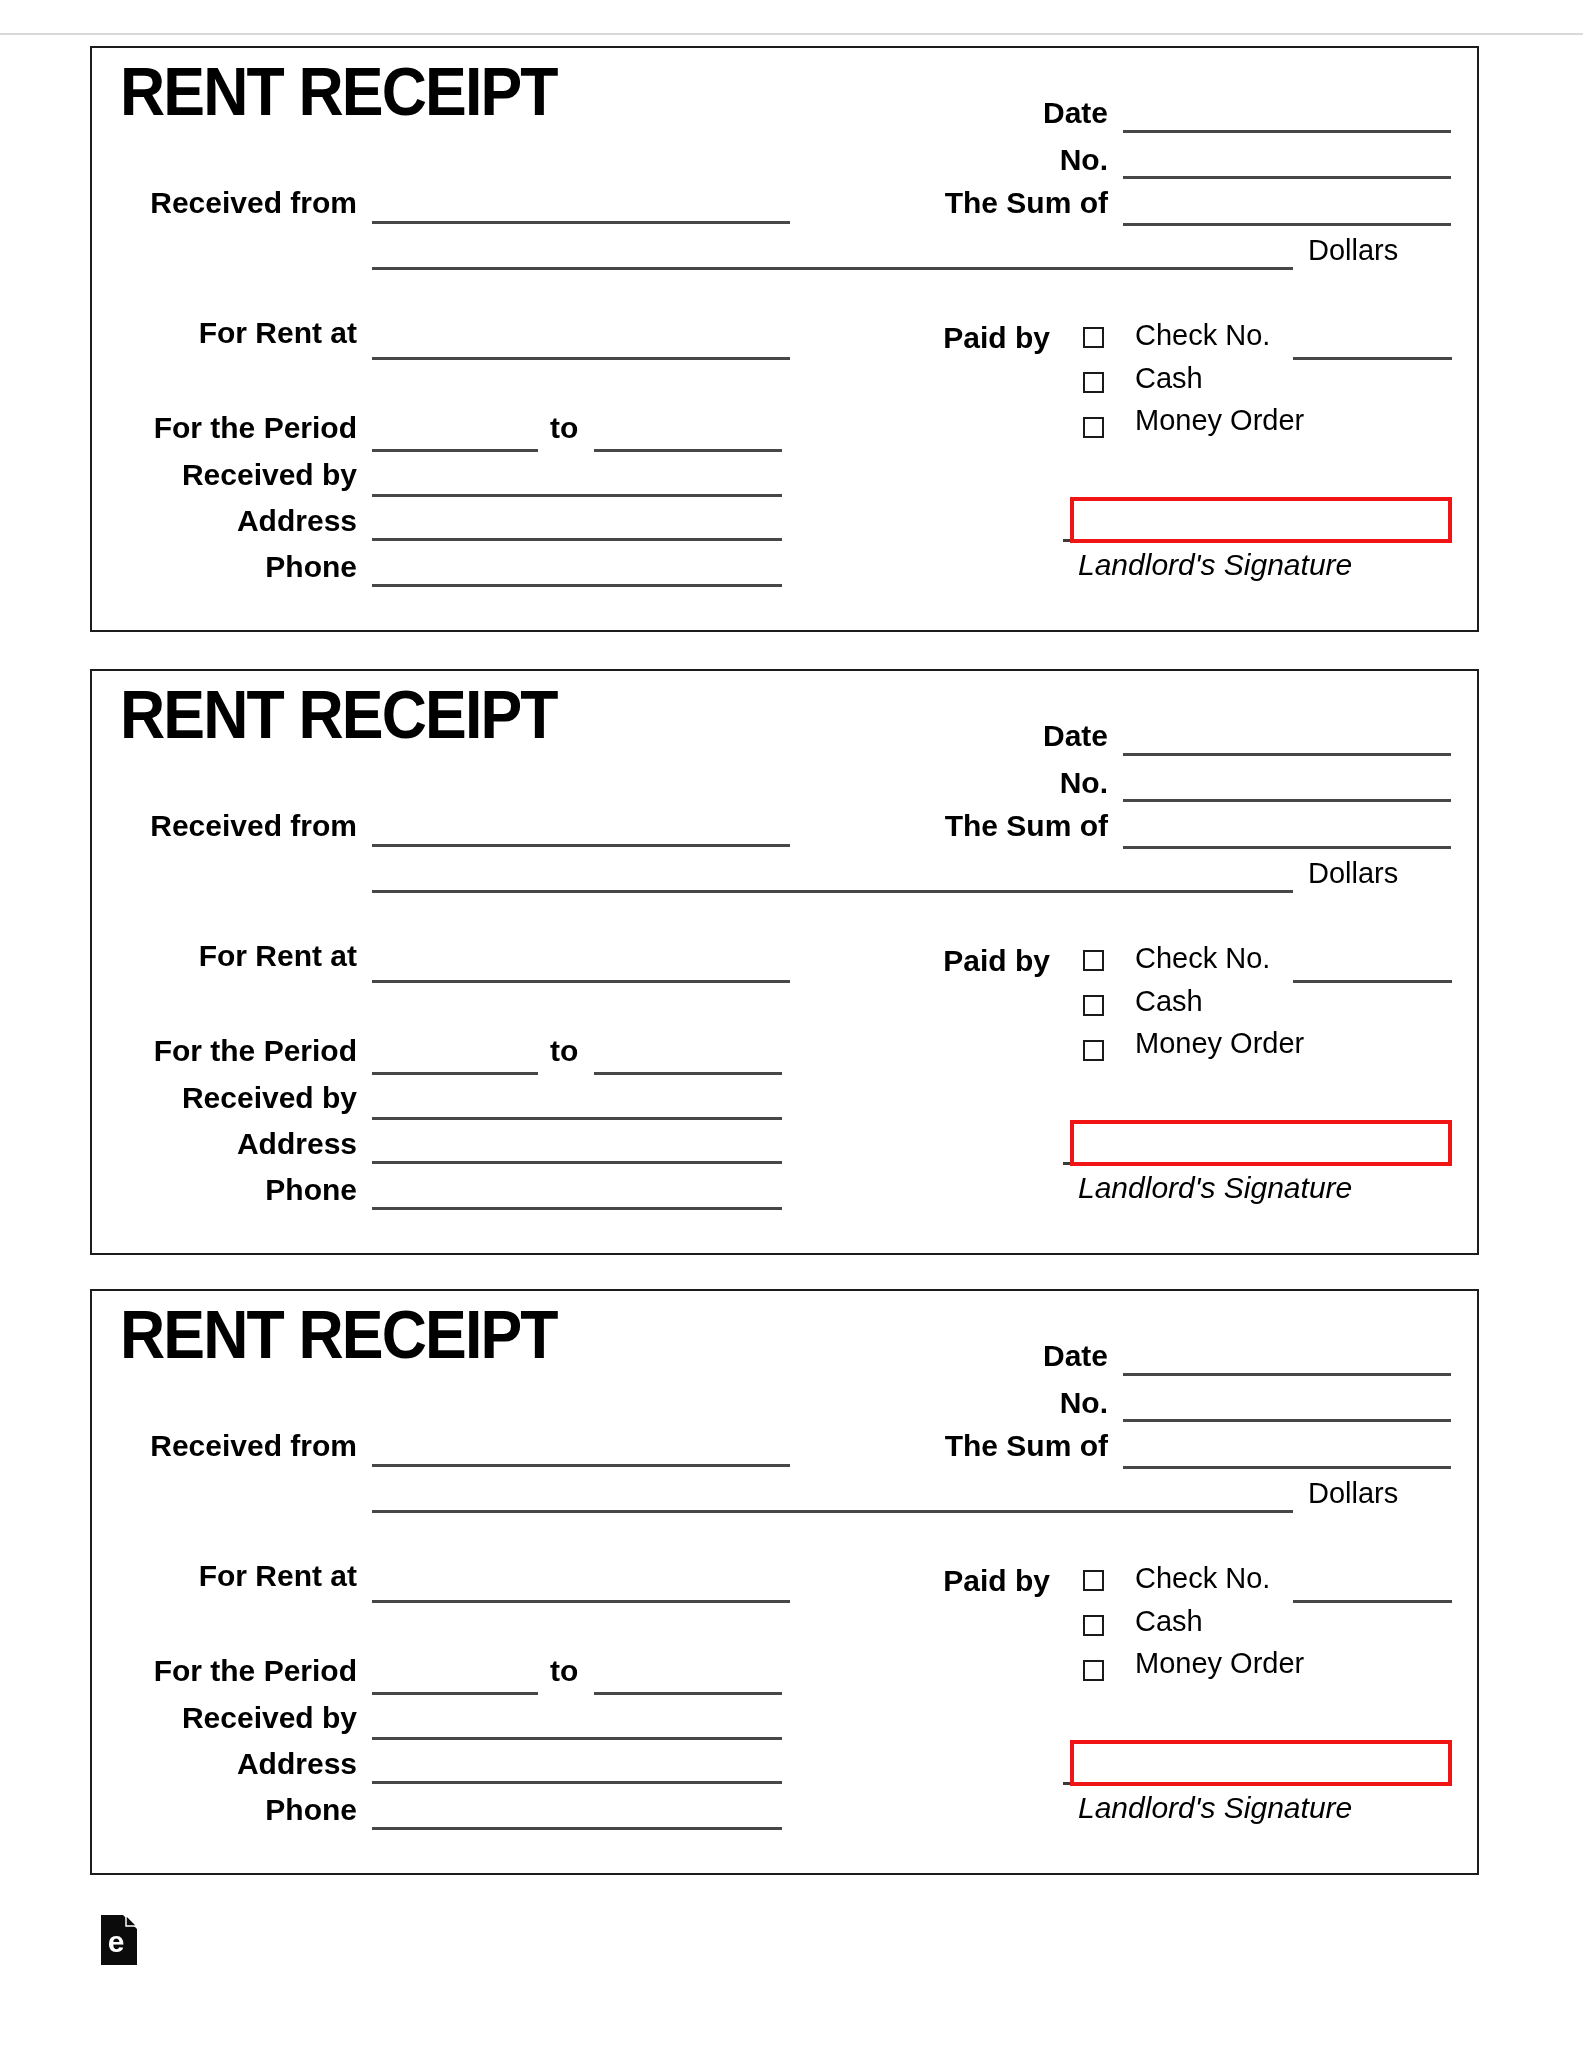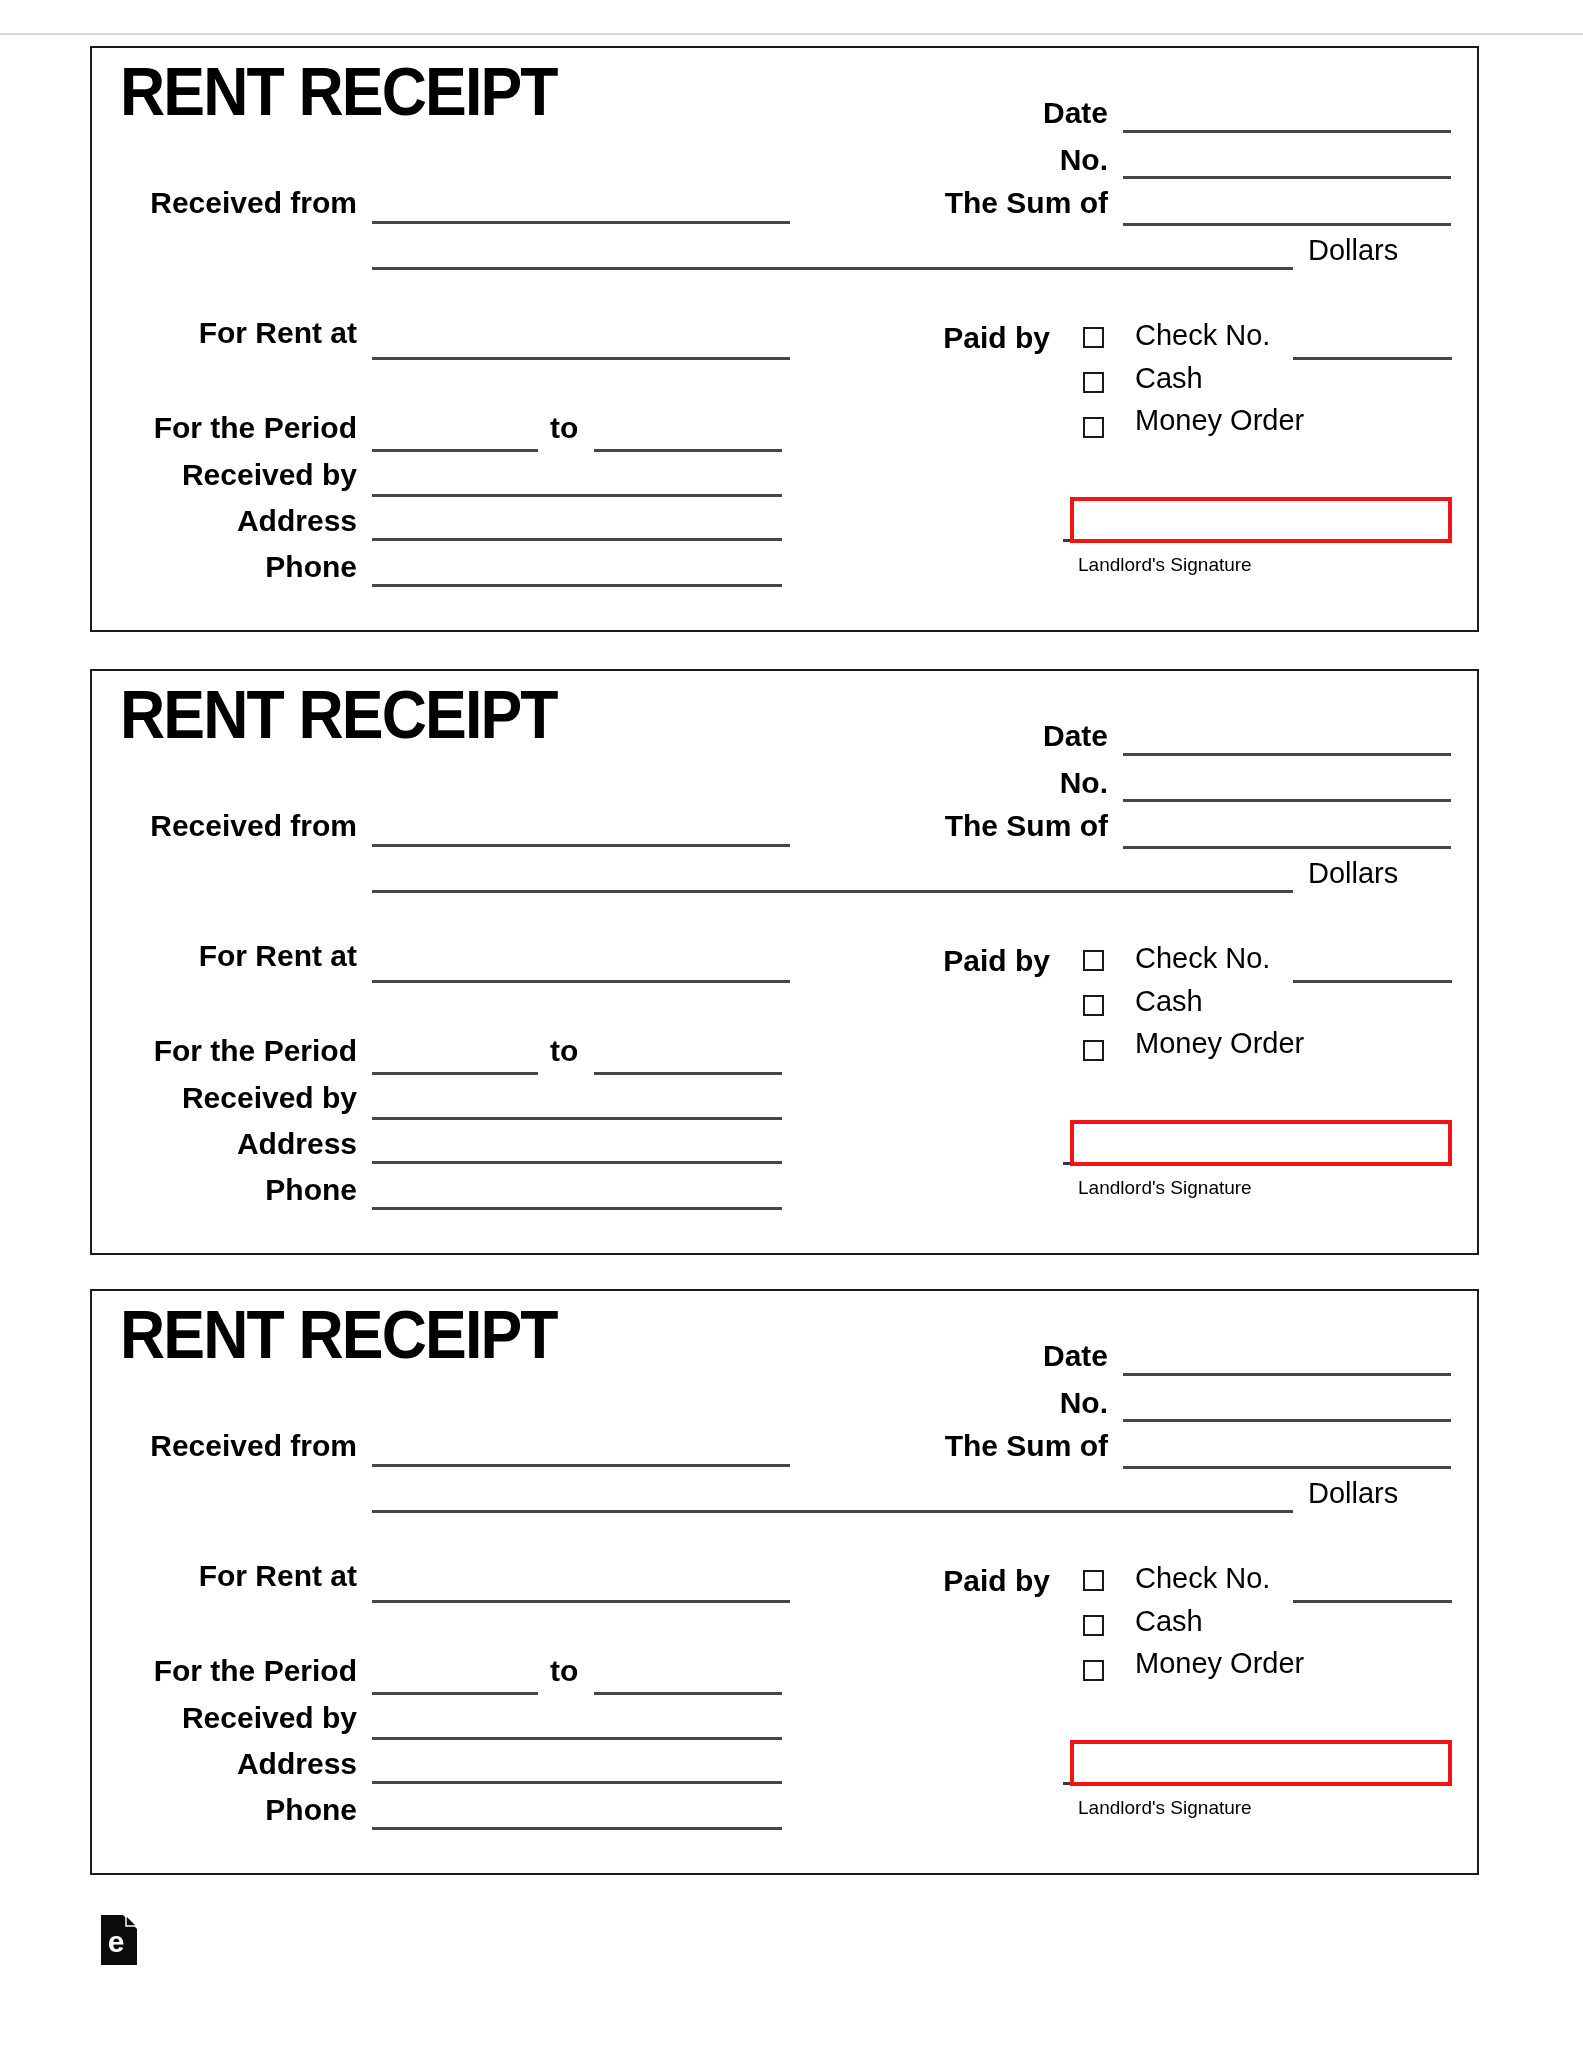--- a/index.html
+++ b/index.html
@@ -15,21 +15,21 @@
     border:2px solid #1c1c1c;box-sizing:border-box;background:#fff;
   }
   .receipt-1{top:46px}.receipt-2{top:669px}.receipt-3{top:1289px}
   .title{
     position:absolute;left:28px;top:9px;margin:0;
     font-size:68px;font-weight:bold;line-height:68px;letter-spacing:-2px;
     transform:scaleX(0.92);transform-origin:left top;white-space:nowrap;
   }
   .lbl{position:absolute;font-size:30px;line-height:30px;font-weight:bold;white-space:nowrap;}
   .txt{position:absolute;font-size:29px;line-height:29px;white-space:nowrap;}
-  .sig-txt{position:absolute;font-size:19px;line-height:27px;white-space:nowrap;}
+  .sig-txt{position:absolute;font-size:30px;line-height:27px;white-space:nowrap;font-style:italic;}
   .line{position:absolute;height:3px;background:#474747;}
   .cb{position:absolute;width:21px;height:21px;border:2px solid #1a1a1a;box-sizing:border-box;background:#fff;}
   .sigbox{position:absolute;left:978px;top:449px;width:382px;height:46px;border:4px solid #f01414;box-sizing:border-box;background:transparent;}
   .sigline{position:absolute;left:971px;top:491px;width:388px;height:3px;background:#3a3a3a;}
   .logo{position:absolute;left:101px;top:1915px;width:36px;height:50px;}
 </style>
 </head>
 <body>
 
 <div class="page-top-edge"></div>

